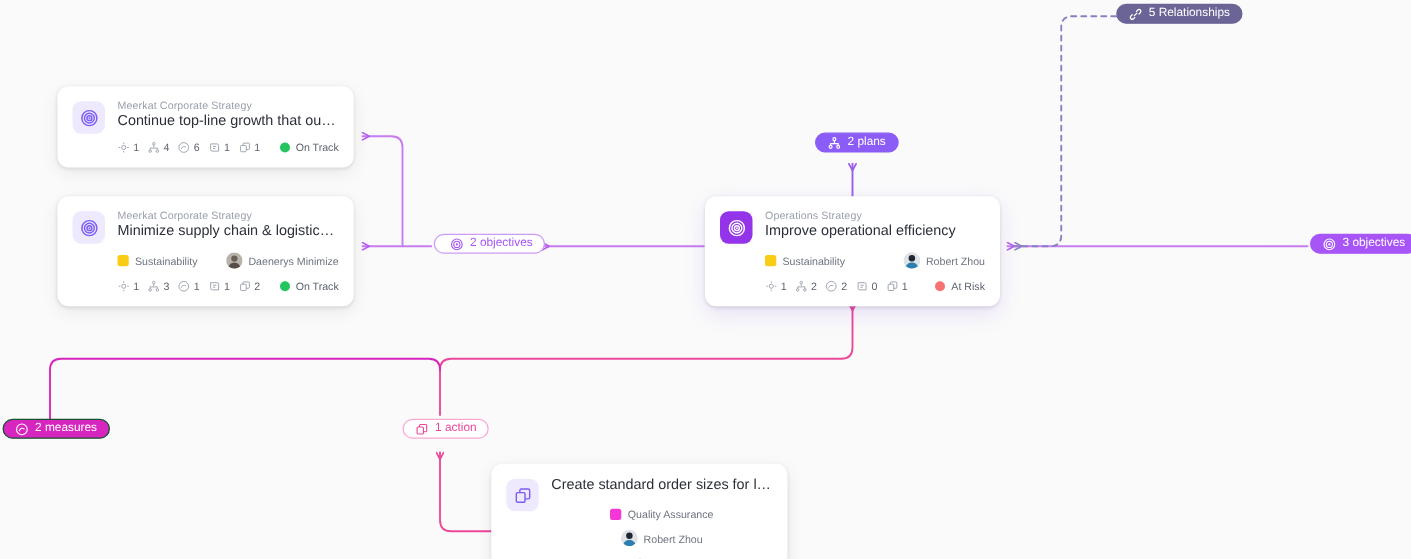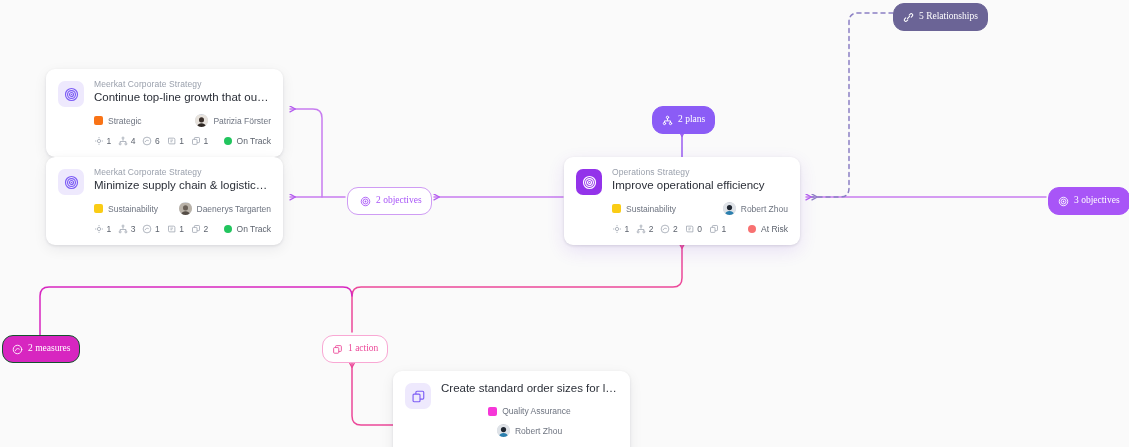--- a/index.html
+++ b/index.html
@@ -73,25 +73,24 @@
 
   
   .card.action .title { margin-bottom: 0; }
   .card.action .meta-row { margin-top: 11px; flex-direction: column; }
   .card.action .stats-row { margin-top: 9px; }
 
   
   .pill {
     position: absolute;
     display: inline-flex; align-items: center; gap: 5px;
-    height: 28px; padding: 0 9px;
+    height: 16px; padding: 0 9px;
     border-radius: 11px;
     font-size: 9.5px; white-space: nowrap;
     line-height: 1;
-    font-family: Liberation Serif, serif;
   }
   .pill.filled-purple { background: #a855f7; color: #fff; border: 1px solid #a855f7; }
   .pill.filled-violet { background: #8b5cf6; color: #fff; border: 1px solid #8b5cf6; }
   .pill.filled-magenta { background: #d726c0; color: #fff; border: 1px solid #14532d; }
   .pill.filled-slate { background: #6b6496; color: #fff; border: 1px solid #6b6496; }
   .pill.outline-purple { background: #fff; color: #a855f7; border: 1.4px solid #cf9cf4; }
   .pill.outline-pink { background: #fff; color: #ec4899; border: 1.4px solid #f9a8d4; justify-content: space-between; }
   .pill svg { display: block; }
 </style>
 </head>
@@ -205,36 +204,20 @@
         <circle cx="8" cy="8" r="6.4"></circle>
           <circle cx="8" cy="8" r="4.2"></circle>
           <circle cx="8" cy="8" r="2.1"></circle>
         <circle cx="8" cy="8" r="0.8" fill="#7c5cf5" stroke="none"></circle>
       </svg>
     </div>
     <div class="card-body">
       <div class="eyebrow">Meerkat Corporate Strategy</div>
       <div class="title">Continue top-line growth that outpaces the...</div>
 
-      <div class="meta-row">
-        <div class="tag">
-          <span class="swatch" style="background:#f97316;"></span>
-          <span class="tag-label">Strategic</span>
-        </div>
-        <div class="owner">
-          <span class="avatar">
-            <svg width="13" height="13" viewBox="0 0 16 16">
-              <rect width="16" height="16" fill="#e7e2dc"></rect>
-              <circle cx="8" cy="6" r="3.1" fill="#3a2f2a"></circle>
-              <path d="M1.6 16 C2.4 11.6 5 10 8 10 C11 10 13.6 11.6 14.4 16 Z" fill="#2e2723"></path>
-            </svg>
-          </span>
-          <span class="owner-name">Patrizia Förster</span>
-        </div>
-      </div>
 
       <div class="stats-row">
         <div class="stats">
           <div class="stat">
             <svg width="10" height="10" viewBox="0 0 16 16" fill="none" stroke="#9aa0ac" stroke-width="1.2">
               <circle cx="8" cy="8" r="2.6"></circle>
                 <path d="M8 1.6V3.6M8 12.4V14.4M1.6 8H3.6M12.4 8H14.4"></path>
             </svg>
             <span class="stat-num">1</span>
           </div>
@@ -296,21 +279,21 @@
           <span class="tag-label">Sustainability</span>
         </div>
         <div class="owner">
           <span class="avatar">
             <svg width="13" height="13" viewBox="0 0 16 16">
               <rect width="16" height="16" fill="#b9b2a8"></rect>
               <circle cx="8" cy="6" r="3.1" fill="#6a6057"></circle>
               <path d="M1.6 16 C2.4 11.6 5 10 8 10 C11 10 13.6 11.6 14.4 16 Z" fill="#554d46"></path>
             </svg>
           </span>
-          <span class="owner-name">Daenerys Targarten</span>
+          <span class="owner-name">Daenerys Minimize</span>
         </div>
       </div>
 
       <div class="stats-row">
         <div class="stats">
           <div class="stat">
             <svg width="10" height="10" viewBox="0 0 16 16" fill="none" stroke="#9aa0ac" stroke-width="1.2">
               <circle cx="8" cy="8" r="2.6"></circle>
                 <path d="M8 1.6V3.6M8 12.4V14.4M1.6 8H3.6M12.4 8H14.4"></path>
             </svg>

